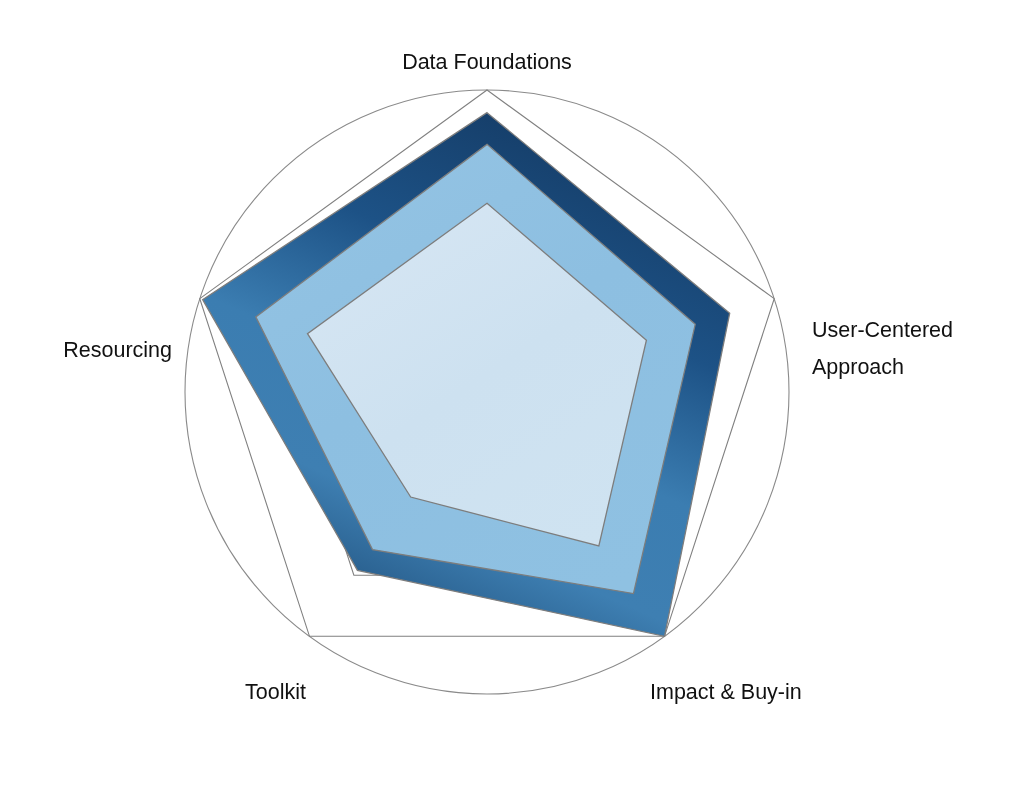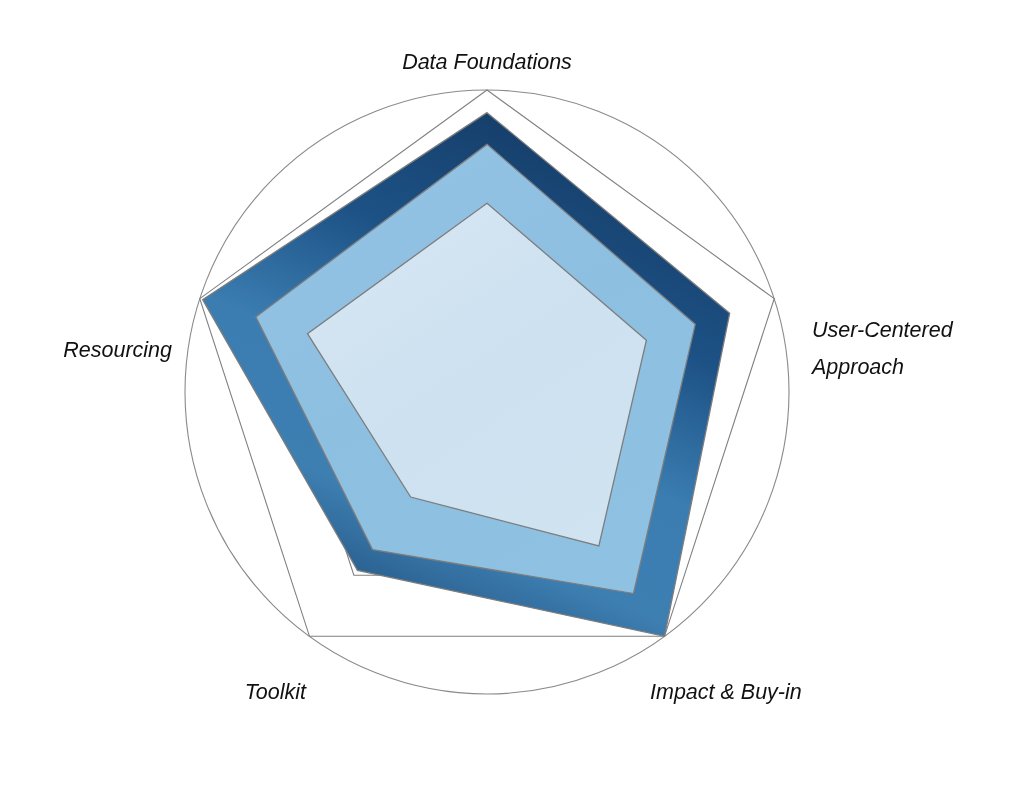--- a/index.html
+++ b/index.html
@@ -12,21 +12,20 @@
     width: 1024px;
     height: 808px;
     font-family: "Liberation Sans", sans-serif;
     overflow: hidden;
   }
   #chart-root {
     position: relative;
     width: 1024px;
     height: 808px;
     background: #ffffff;
-    font-style: italic;
   }
   svg#radar-svg {
     display: block;
     width: 1024px;
     height: 808px;
   }
   .axis-label {
     font-family: "Liberation Sans", sans-serif;
     font-size: 21.5px;
     fill: #111111;

